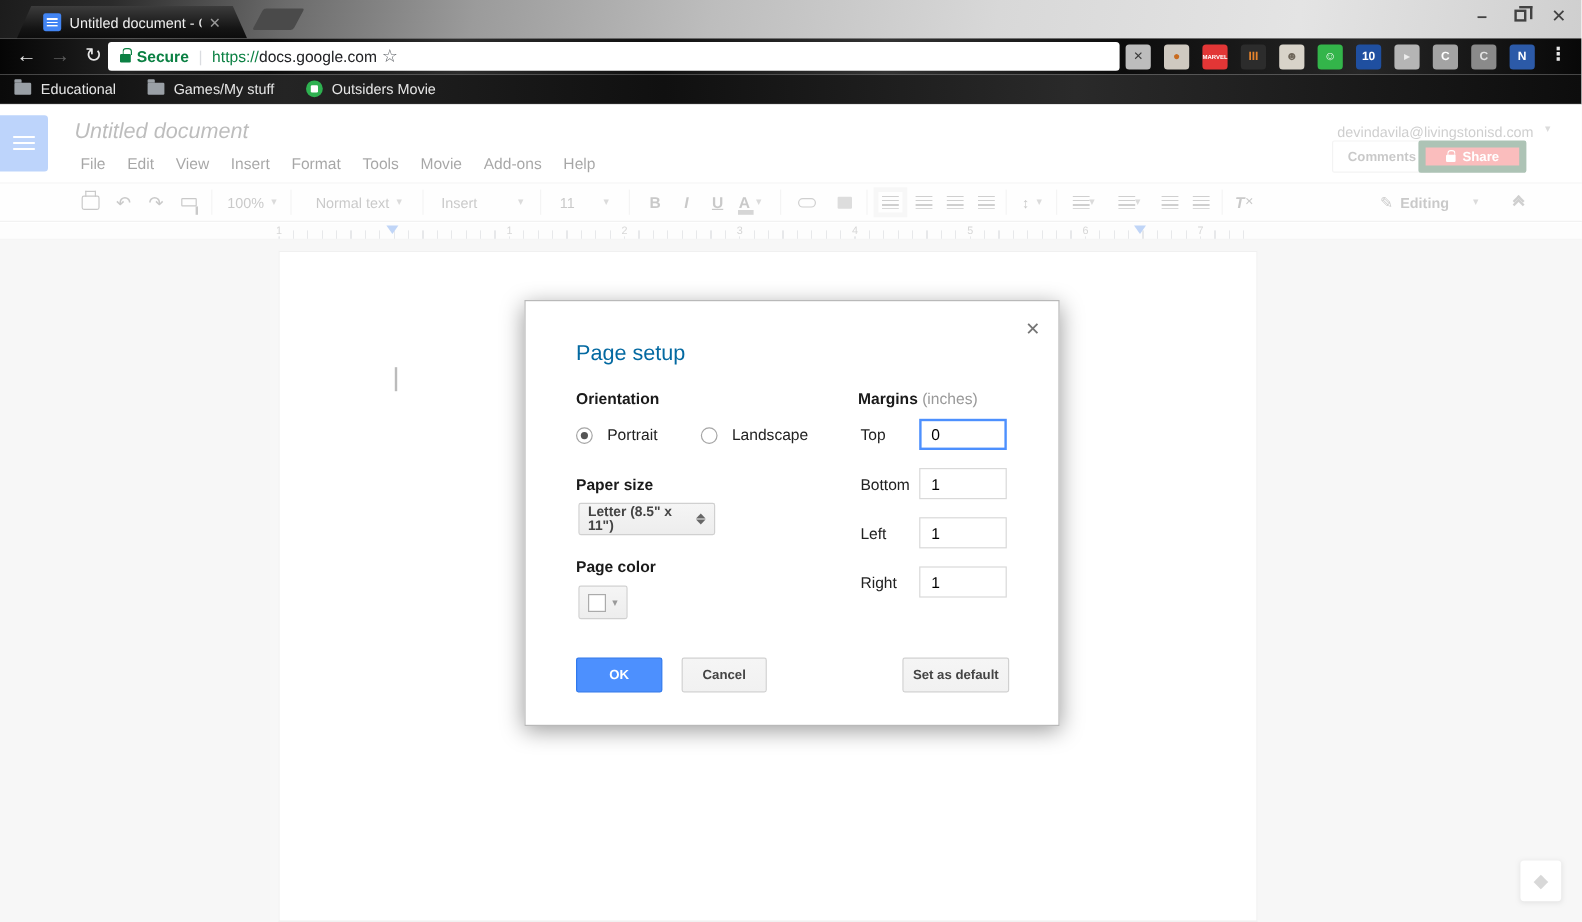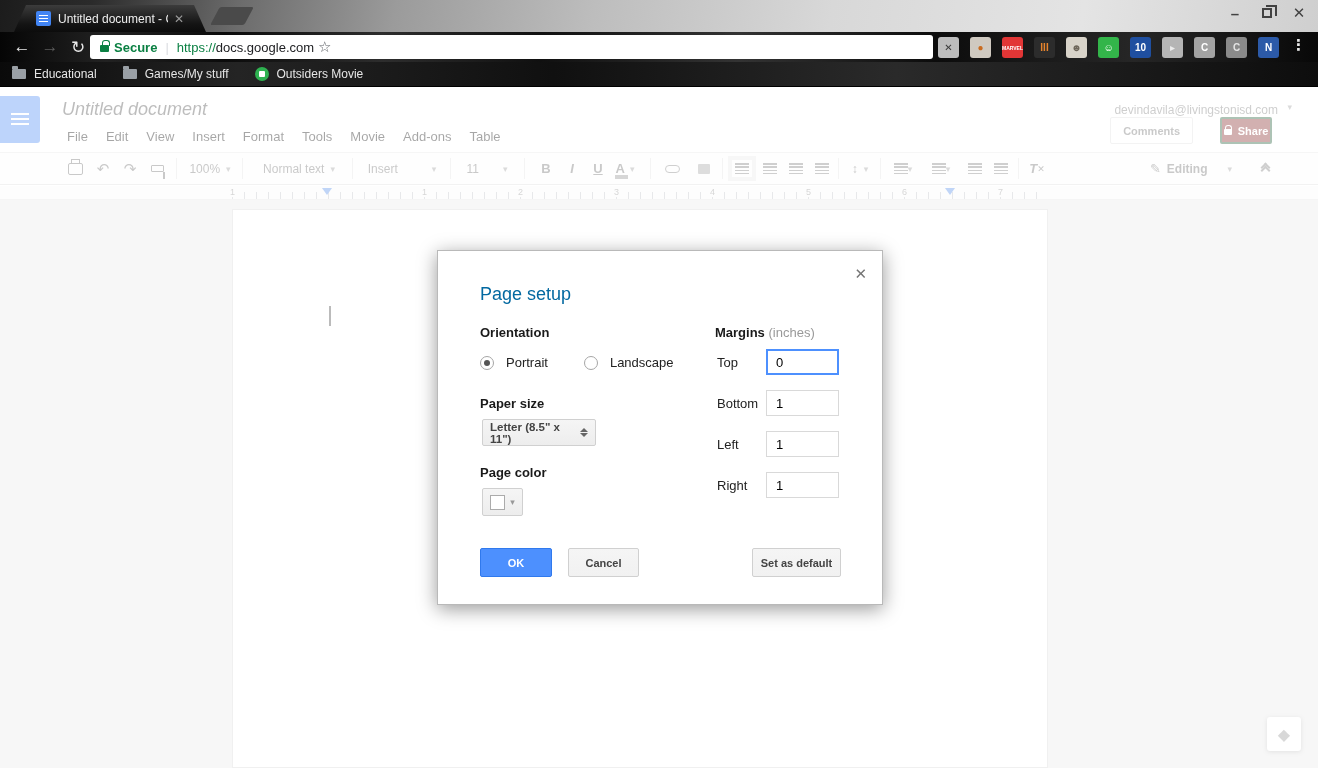--- a/index.html
+++ b/index.html
@@ -59,21 +59,21 @@
   .docs-logo { position:absolute; left:0; top:9px; width:40px; height:47px; background:#4285f4; border-radius:0 3px 3px 0;
     display:flex; align-items:center; justify-content:center; }
   .docs-logo-lines { width:18px; height:13px; background:repeating-linear-gradient(180deg,#fff 0 2px,transparent 2px 5px); }
   .doc-title { position:absolute; left:62px; top:12px; font-size:18px; font-style:italic; color:#444; }
   .menubar { position:absolute; left:60px; top:40px; display:flex; gap:4px; }
   .menu-item { font-size:13px; color:#000; padding:2px 7px; }
   .account-email { position:absolute; right:40px; top:16px; font-size:12px; color:#737373; }
   .email-caret { position:absolute; right:26px; top:15px; font-size:10px; color:#888; }
   .comments-btn { position:absolute; right:125px; top:30px; height:27px; padding:0 12px; background:#fff;
     border:1px solid #dcdcdc; border-radius:2px; font-size:11px; font-weight:bold; color:#666; display:flex; align-items:center; }
-  .share-btn { position:absolute; right:46px; top:30px; width:52px; height:27px; background:#7f1d1d; border:2px solid #14532d;
+  .share-btn { position:absolute; right:46px; top:30px; width:90px; height:27px; background:#ef4444; border:6px solid #14532d;
     border-radius:2px; display:flex; align-items:center; justify-content:center; gap:6px; font-size:11px; font-weight:bold; color:#fff; }
   .lock-white { width:8px; height:6px; background:#fff; border-radius:1px; position:relative; margin-top:3px; }
   .lock-white::before { content:""; position:absolute; top:-4px; left:1px; width:5px; height:4px; border:1.5px solid #fff; border-bottom:none; border-radius:3px 3px 0 0; }
 
   .dtoolbar { position:absolute; left:0; top:65px; width:1318px; height:33px; background:#fbfbfb; border-top:1px solid #e5e5e5; border-bottom:1px solid #d9d9d9; }
   .ti { position:absolute; top:0; height:31px; display:flex; align-items:center; justify-content:center; color:#666; }
   .tsep { position:absolute; top:5px; width:1px; height:21px; background:#e0e0e0; }
   .tglyph { font-size:15px; color:#666; }
   .tdrop { font-size:12px; color:#666; display:flex; align-items:center; gap:6px; }
   .caret { font-size:9px; color:#999; }
@@ -204,21 +204,21 @@
 
   <div class="menubar">
     <span class="menu-item">File</span>
     <span class="menu-item">Edit</span>
     <span class="menu-item">View</span>
     <span class="menu-item">Insert</span>
     <span class="menu-item">Format</span>
     <span class="menu-item">Tools</span>
     <span class="menu-item">Movie</span>
     <span class="menu-item">Add-ons</span>
-    <span class="menu-item">Table</span>
+    <span class="menu-item">Help</span>
   </div>
 
   <span class="account-email">devindavila@livingstonisd.com</span>
   <span class="email-caret caret">▾</span>
   <div class="comments-btn">Comments</div>
   <div class="share-btn">
     <span class="lock-white"></span>
     <span>Share</span>
   </div>
 

